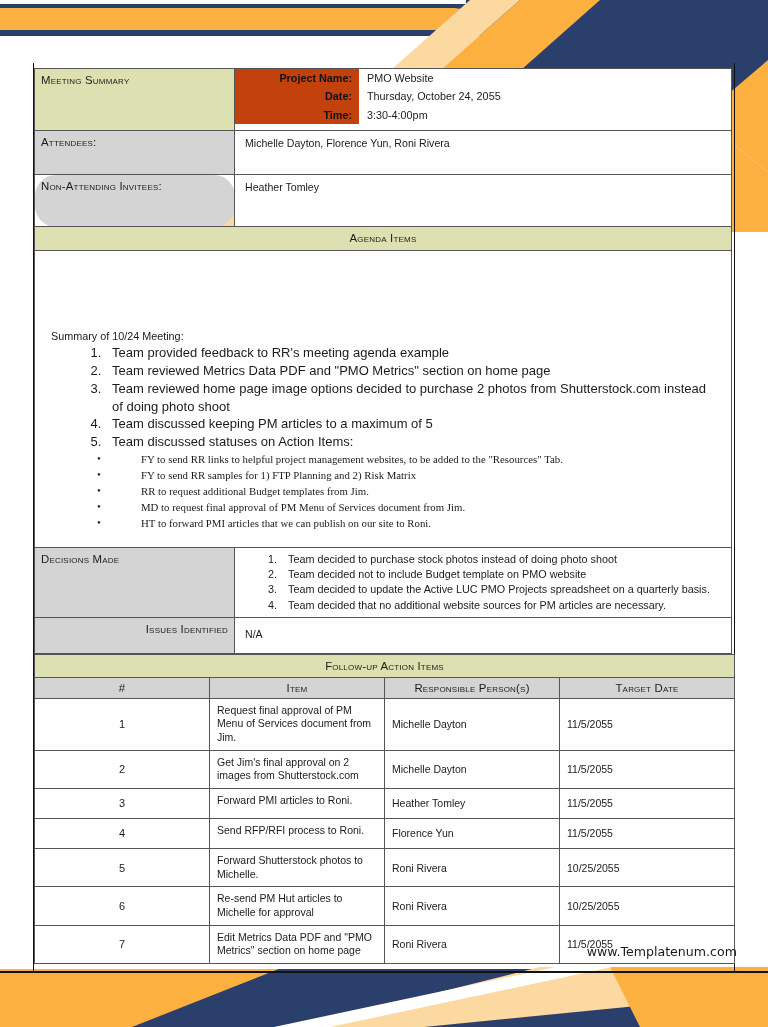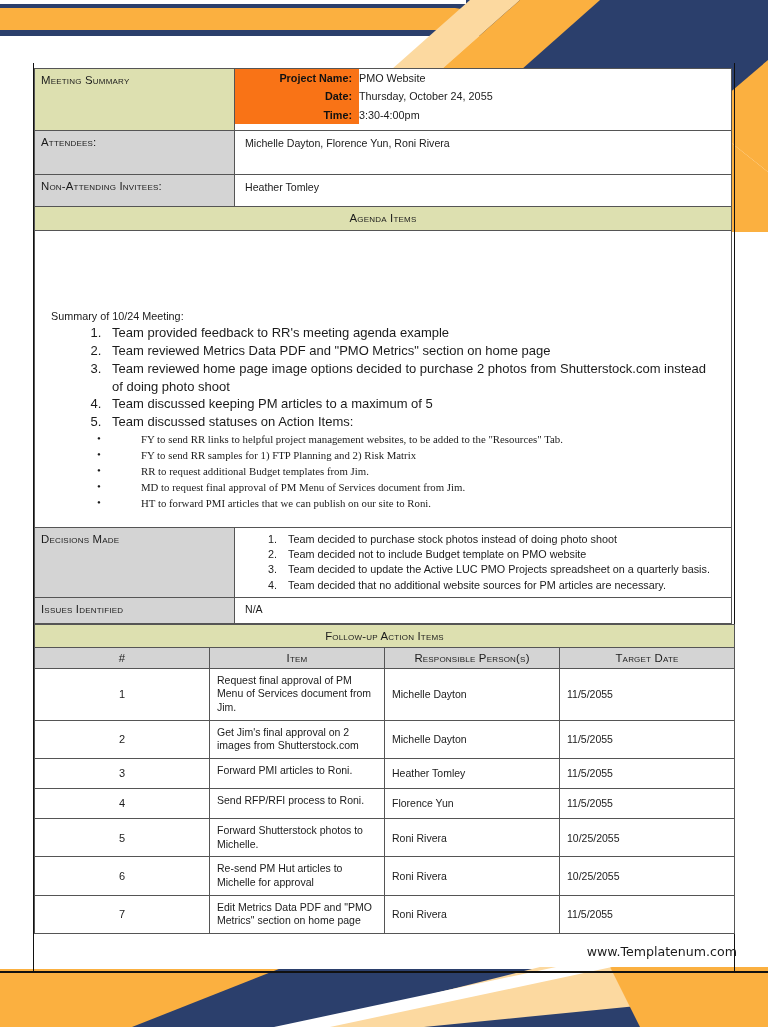--- a/index.html
+++ b/index.html
@@ -100,25 +100,26 @@
   table.kv td {
     border: none;
     padding: 2px 0;
     font-size: 10.8px;
     vertical-align: top;
   }
   table.kv td.k {
     width: 124px;
     text-align: right;
     font-weight: bold;
-    background: #f97316;
+    background: #c2410c;
     padding-right: 7px;
     color: #111;
   }
   table.kv td.v {
+    padding-left: 8px;
     background: #ffffff;
     color: #1b1b1b;
   }
   .kvwrap { padding: 0 !important; }
 
   
   .banner {
     text-align: center;
     padding: 3px 0 4px 0;
     margin-top: 16px;
@@ -290,21 +291,21 @@
               </table>
         </td>
       </tr>
       <tr>
         <td class="cell-label bg-gray label-mid" style="height:44px;">
           <span class="sc">Attendees:</span>
         </td>
         <td class="bg-white" style="padding-top:6px;padding-left:10px;">Michelle Dayton, Florence Yun, Roni Rivera</td>
       </tr>
       <tr>
-        <td class="cell-label bg-gray label-mid" style="height:32px;">
+        <td class="cell-label bg-gray label-mid" style="height:52px;border-radius:21px;">
           <span class="sc">Non-Attending Invitees:</span>
         </td>
         <td class="bg-white" style="padding-top:6px;padding-left:10px;">Heather Tomley</td>
       </tr>
 
       <tr>
         <td colspan="2" class="bg-green banner">
           <span class="sc">Agenda Items</span>
         </td>
       </tr>
@@ -339,21 +340,21 @@
           <ol class="dec">
             <li>Team decided to purchase stock photos instead of doing photo shoot</li>
             <li>Team decided not to include Budget template on PMO website</li>
             <li>Team decided to update the Active LUC PMO Projects spreadsheet on a quarterly basis.</li>
             <li>Team decided that no additional website sources for PM articles are necessary.</li>
           </ol>
         </td>
       </tr>
 
       <tr>
-        <td class="cell-label bg-gray label-mid" style="height:26px;">
+        <td class="cell-label bg-gray label-mid" style="height:36px;text-align:right;">
           <span class="sc">Issues Identified</span>
         </td>
         <td class="bg-white" style="vertical-align:middle;padding-left:10px;">N/A</td>
       </tr>
     </tbody>
       </table>
 
     <table class="fu">
       <tbody>
           <tr class="fu-banner">

